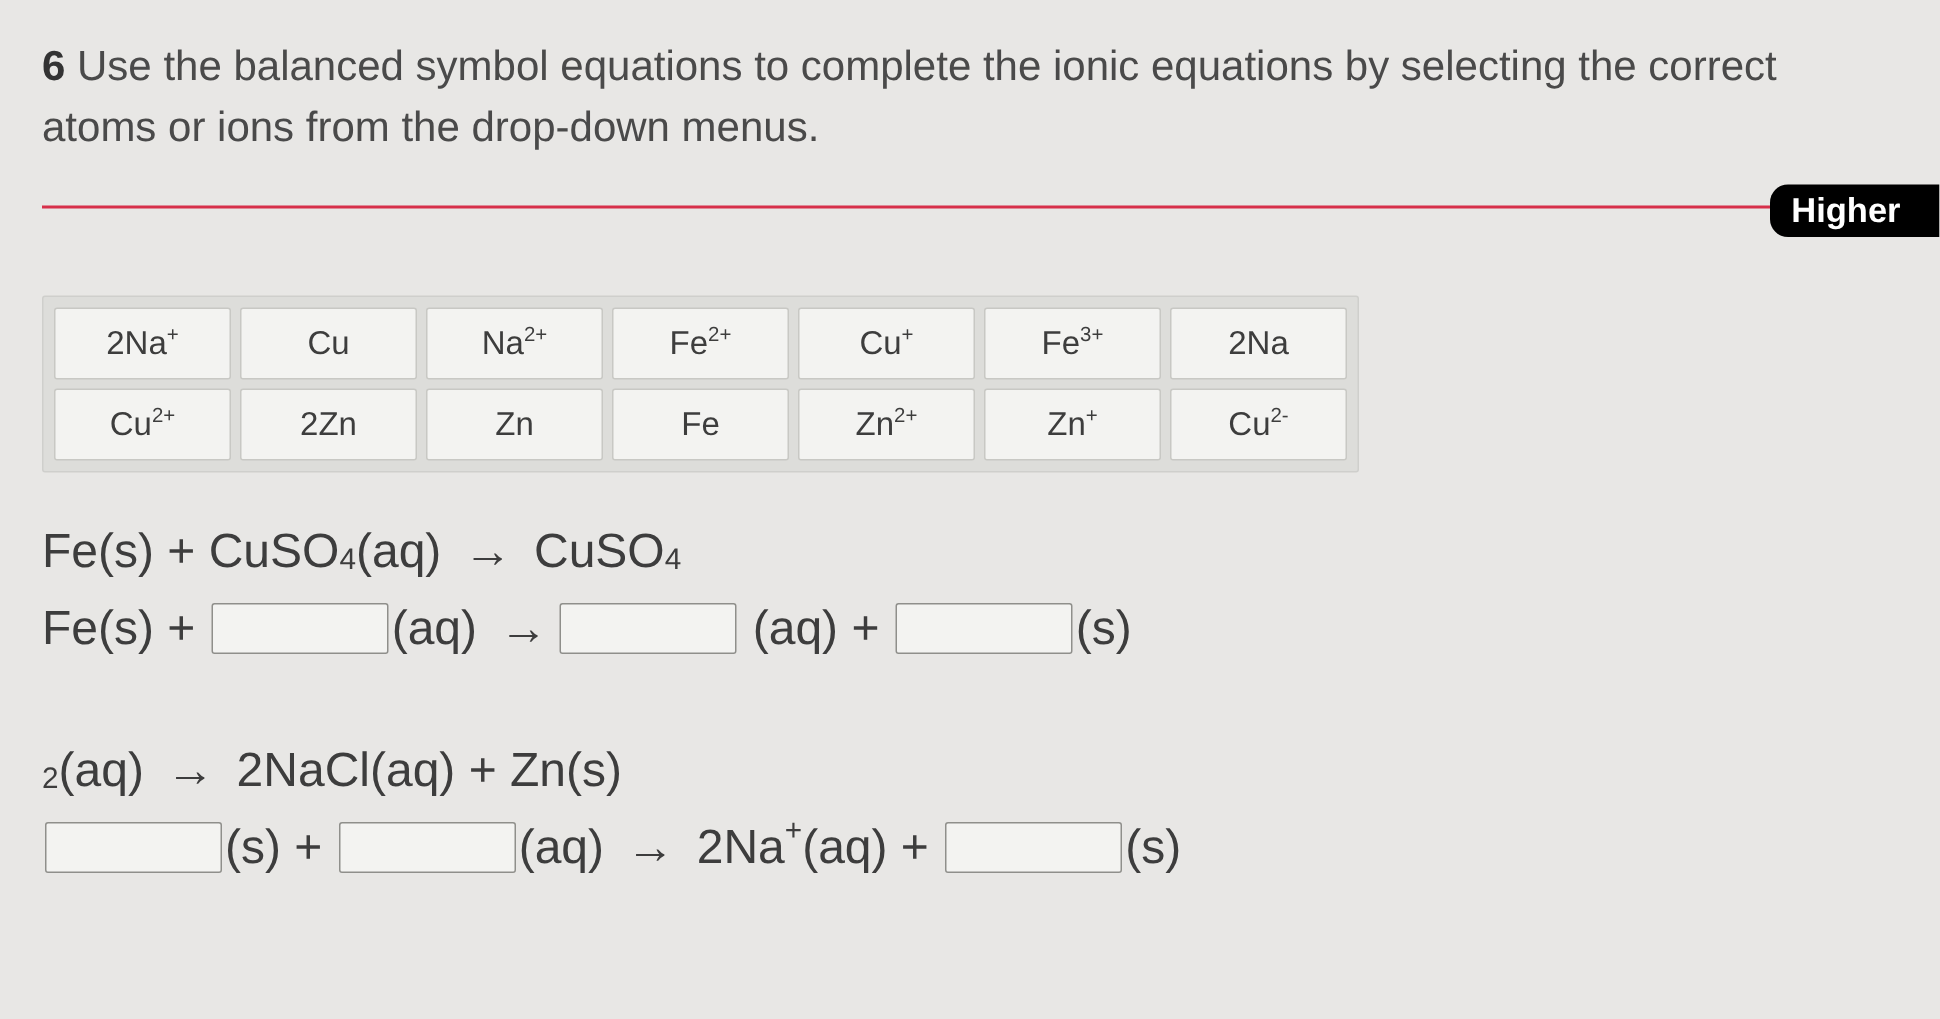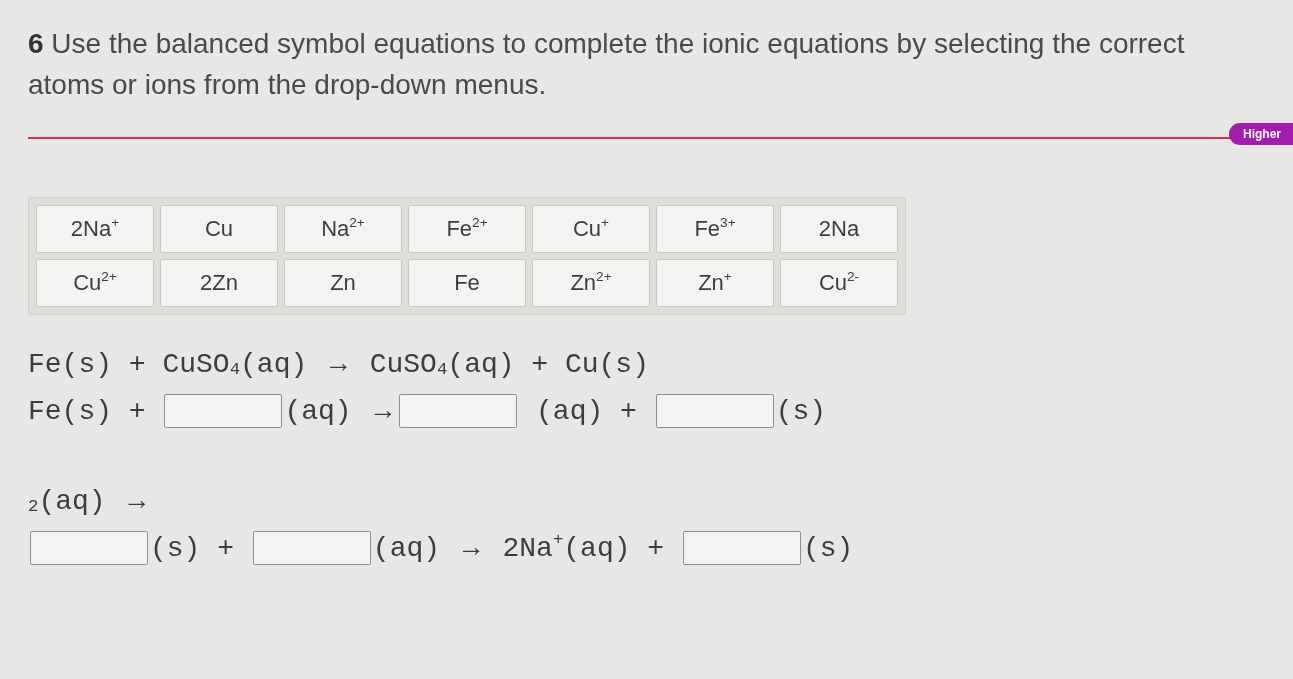--- a/index.html
+++ b/index.html
@@ -32,25 +32,25 @@
     position: absolute;
     left: 0; right: 0; top: 14px;
     height: 2px;
     background: #d40f2f;
     opacity: .85;
   }
   .higher-tag {
     position: absolute;
     right: -28px;
     top: 0;
-    background: #a21caf;
+    background: #000000;
     color: #fff;
     font-weight: bold;
-    font-size: 12px;
-    padding: 4px 12px 4px 14px;
+    font-size: 23px;
+    padding: 4px 26px 4px 14px;
     border-radius: 12px 0 0 12px;
   }
   .options {
     margin-top: 42px;
     display: inline-block;
     background: #ddddda;
     border: 1px solid #cfcfcc;
     border-radius: 2px;
     padding: 4px;
   }
@@ -69,23 +69,22 @@
     justify-content: center;
     font-size: 22px;
     color: #3d3d3d;
     cursor: grab;
     user-select: none;
   }
   sup { font-size: .62em; position: relative; top: -0.5em; }
   sub { font-size: .62em; position: relative; bottom: -0.28em; }
   .equations {
     margin-top: 34px;
-    font-size: 28px;
+    font-size: 32px;
     color: #3d3d3d;
-    font-family: Liberation Mono, monospace;
   }
   .eq-line {
     display: flex;
     align-items: center;
     flex-wrap: wrap;
     gap: 0;
     margin-bottom: 14px;
   }
   .eq-line span.t { white-space: pre; }
   .drop {
@@ -139,40 +138,40 @@
 
   <div class="equations">
 
     <div class="eq-line">
       <span class="t">Fe(s) + CuSO</span>
         <sub>4</sub>
         <span class="t">(aq) </span>
         <span class="arrow">→</span>
         <span class="t"> CuSO</span>
         <sub>4</sub>
-        <span class="t">(aq) + Cu(s)</span>
     </div>
 
     <div class="eq-line">
       <span class="t">Fe(s) + </span>
       <span class="drop"></span>
       <span class="t">(aq) </span>
       <span class="arrow">→</span>
       <span class="drop"></span>
       <span class="t"> (aq) + </span>
       <span class="drop"></span>
       <span class="t">(s)</span>
     </div>
 
     <div class="gap"></div>
 
     <div class="eq-line">
         <sub>2</sub>
         <span class="t">(aq) </span>
         <span class="arrow">→</span>
+        <span class="t"> 2NaCl(aq) + Zn(s)</span>
     </div>
 
     <div class="eq-line">
       <span class="drop"></span>
       <span class="t">(s) + </span>
       <span class="drop"></span>
       <span class="t">(aq) </span>
       <span class="arrow">→</span>
       <span class="t"> 2Na</span>
         <sup>+</sup>

